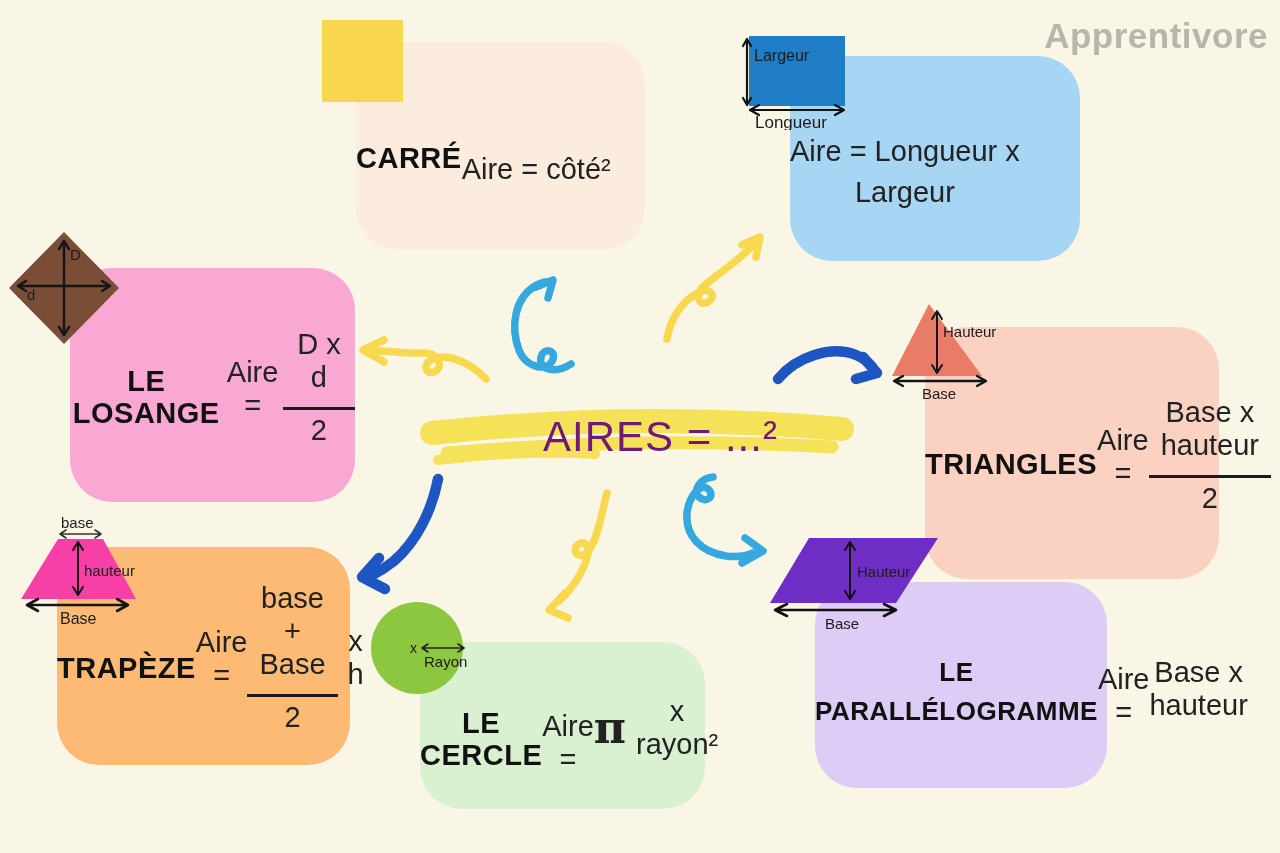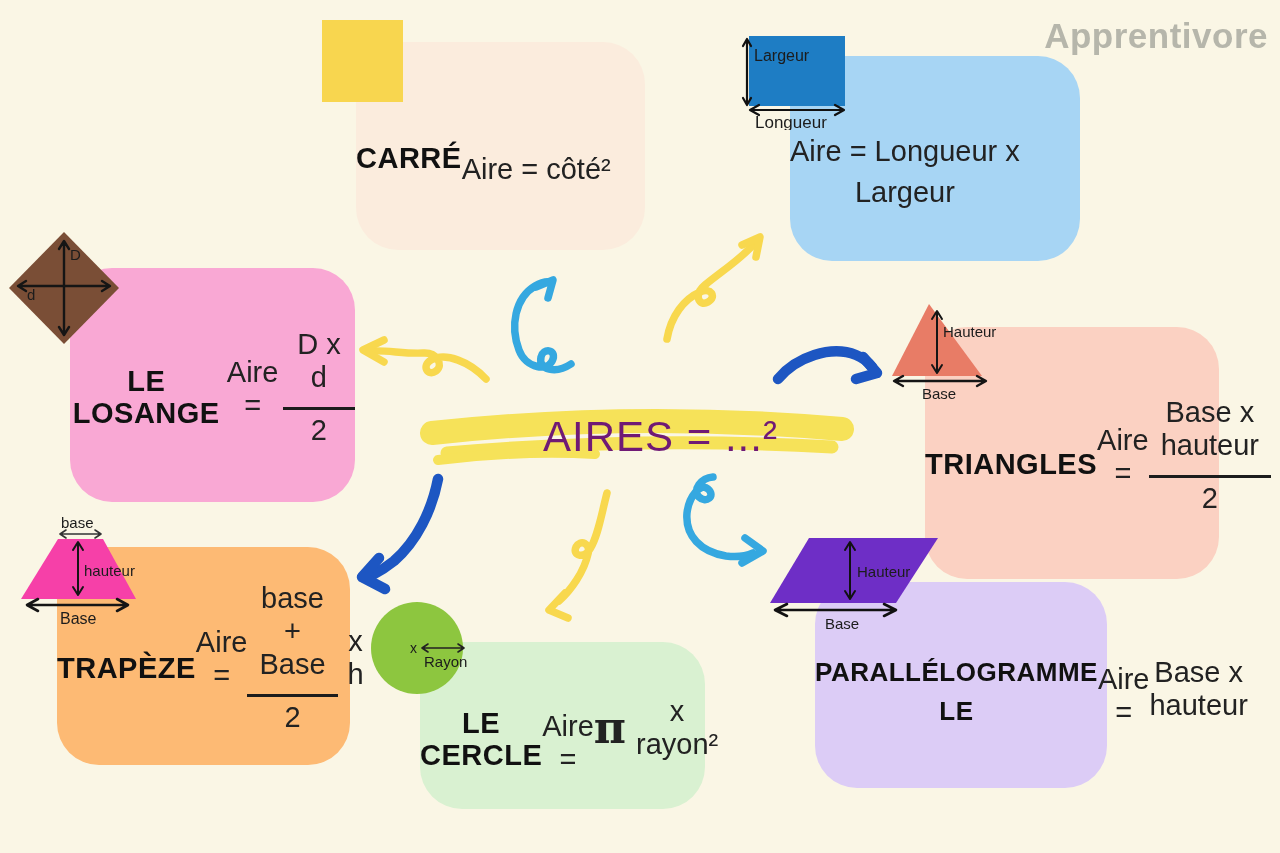--- a/index.html
+++ b/index.html
@@ -128,22 +128,22 @@
     <div class="card-title">LE CERCLE</div>
     <div class="aire">Aire =</div>
     <div class="pi-row">
       <span class="pi">π</span>
       <span>x rayon²</span>
     </div>
   </div>
 
   <div class="card" id="card-parallelogramme">
     <div class="card-title">
+      <div>LE</div>
       <div>PARALLÉLOGRAMME</div>
-      <div>LE</div>
     </div>
     <div class="aire">Aire =</div>
     <div class="formula">Base x hauteur</div>
   </div>
 
   <svg class="layer" width="1280" height="853" viewBox="0 0 1280 853">
     <g stroke="#35a8e0" stroke-width="7.5" fill="none" stroke-linecap="round" stroke-linejoin="round">
       <path d="M571 364 C556 374 538 370 541 357 C543 348 556 349 553 359 C549 372 526 369 519 350 C510 326 515 298 535 286 Q543 281 551 282"></path>
       <path d="M536 287 L553 280 L548 298"></path>
     </g>

